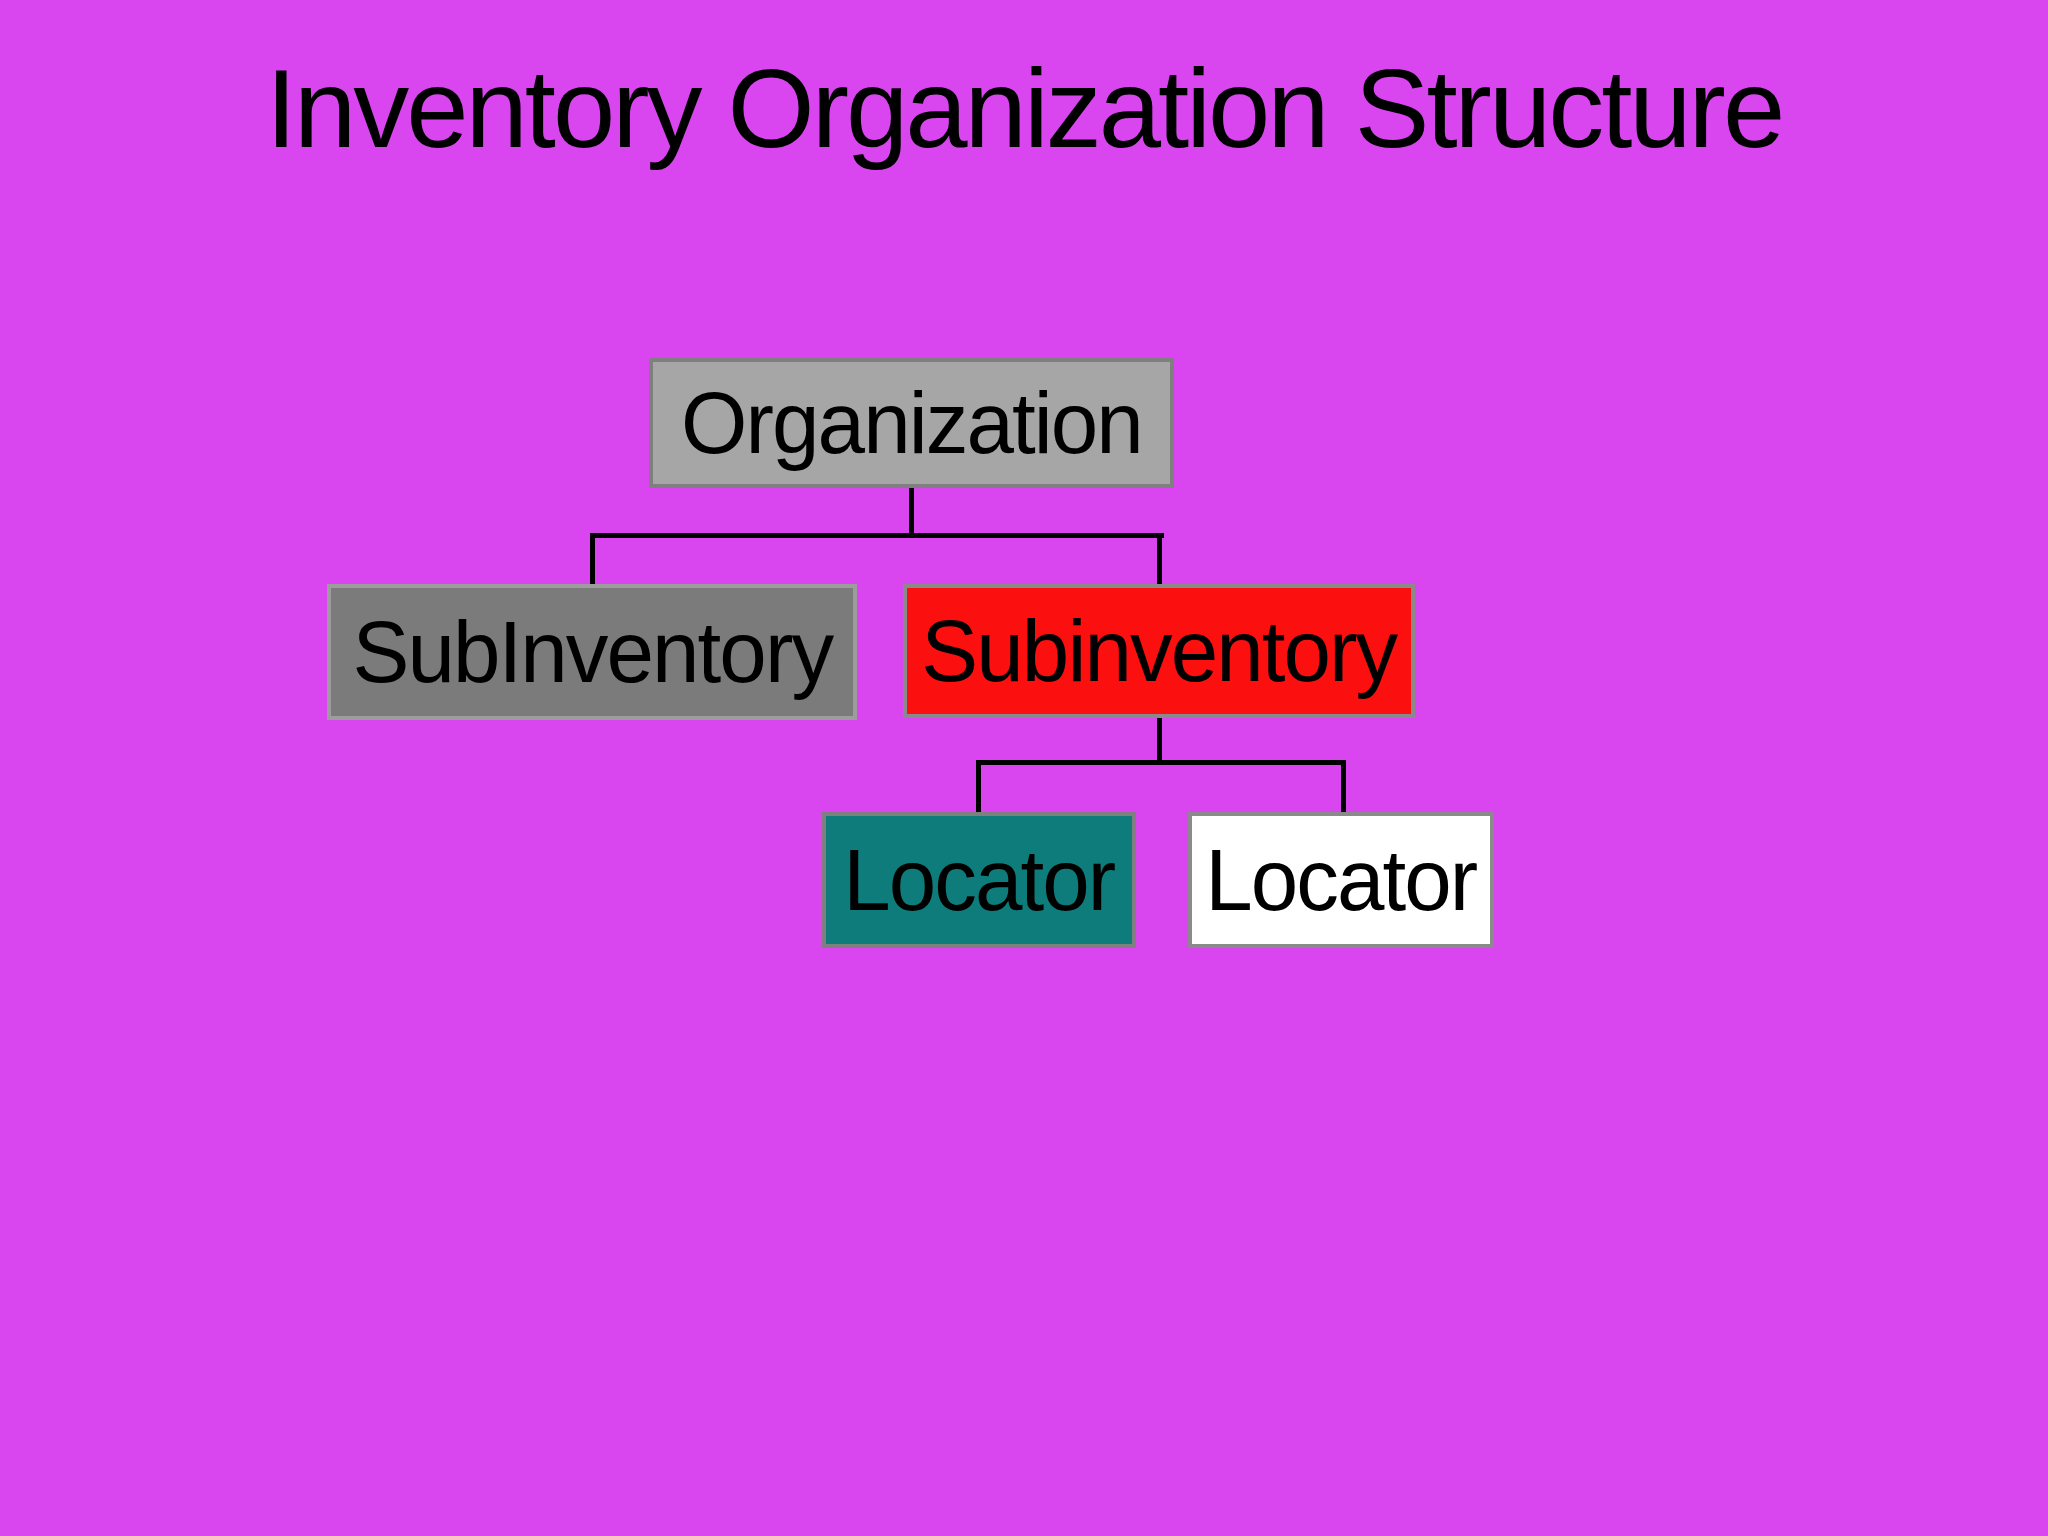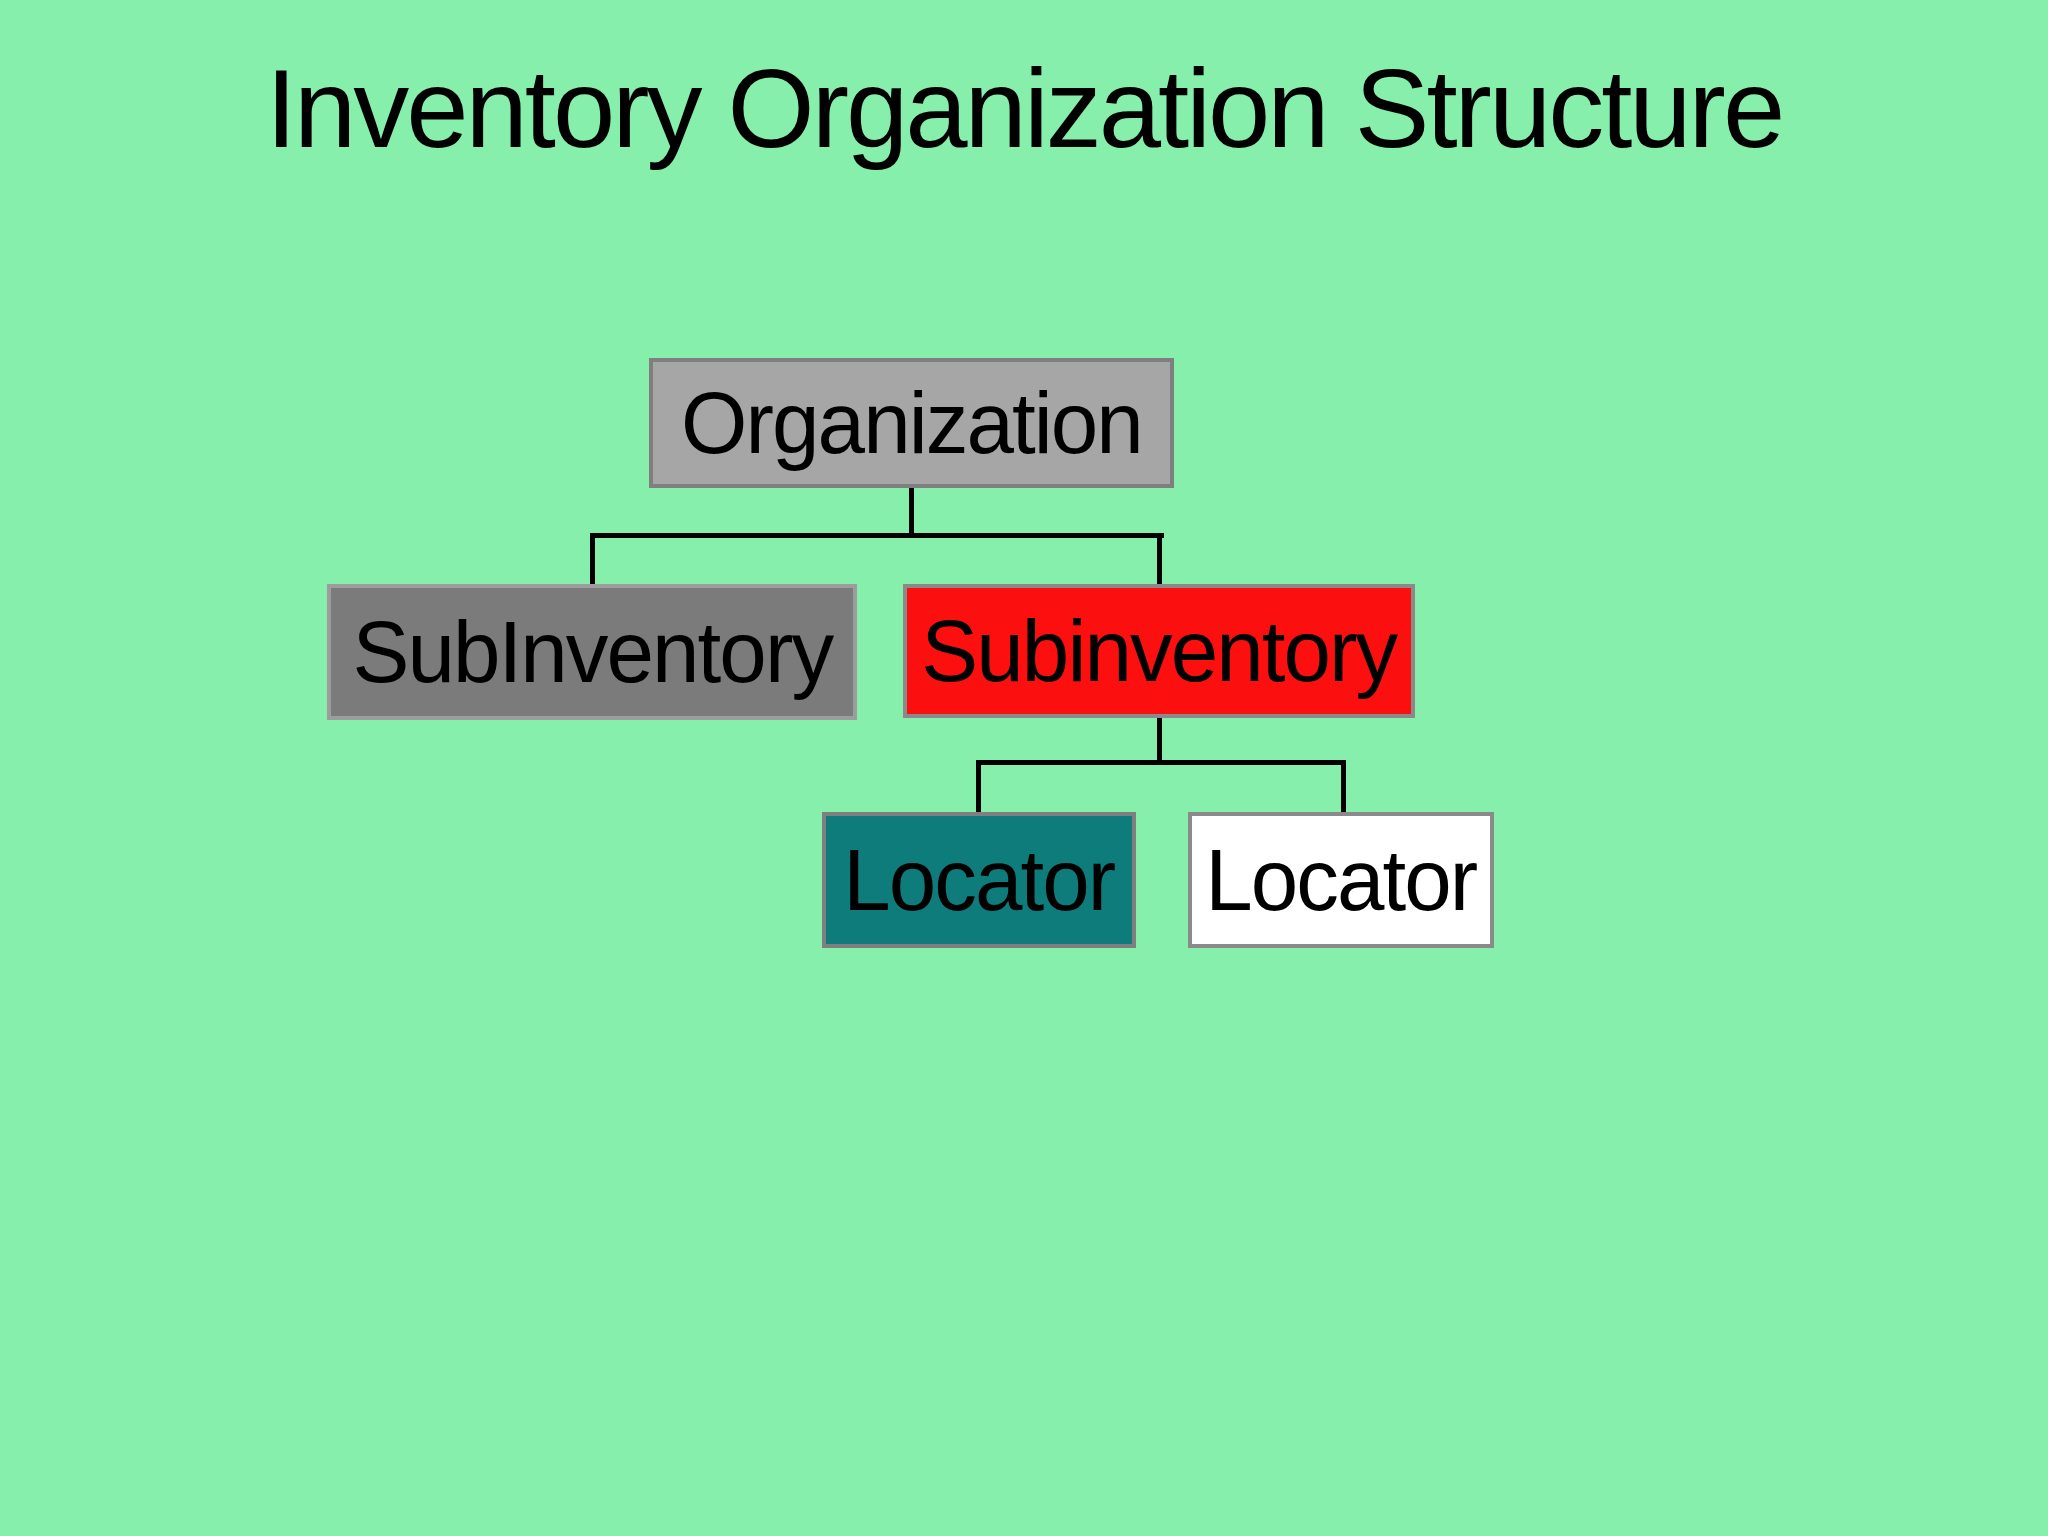--- a/index.html
+++ b/index.html
@@ -60,21 +60,21 @@
   #conn-left-down     { left: 590px;  top: 533px; width: 5px;   height: 53px; }
   #conn-right-down    { left: 1157px; top: 533px; width: 5px;   height: 53px; }
   #conn-subr-down     { left: 1157px; top: 716px; width: 5px;   height: 48px; }
   #conn-bar-2         { left: 976px;  top: 760px; width: 370px; height: 5px;  }
   #conn-locl-down     { left: 976px;  top: 760px; width: 5px;   height: 54px; }
   #conn-locr-down     { left: 1341px; top: 760px; width: 5px;   height: 54px; }
 </style>
 </head>
 <body>
 
-<div class="slide" style="background: #86efac;">
+<div class="slide" style="background: #d946ef;">
 
   <h1 class="slide-title">Inventory Organization Structure</h1>
 
   <div class="conn" id="conn-org-down" style="background: rgb(0, 0, 0);"></div>
   <div class="conn" id="conn-bar-1" style="background: rgb(0, 0, 0);"></div>
   <div class="conn" id="conn-left-down" style="background: rgb(0, 0, 0);"></div>
   <div class="conn" id="conn-right-down" style="background: rgb(0, 0, 0);"></div>
   <div class="conn" id="conn-subr-down" style="background: rgb(0, 0, 0);"></div>
   <div class="conn" id="conn-bar-2" style="background: rgb(0, 0, 0);"></div>
   <div class="conn" id="conn-locl-down" style="background: rgb(0, 0, 0);"></div>

